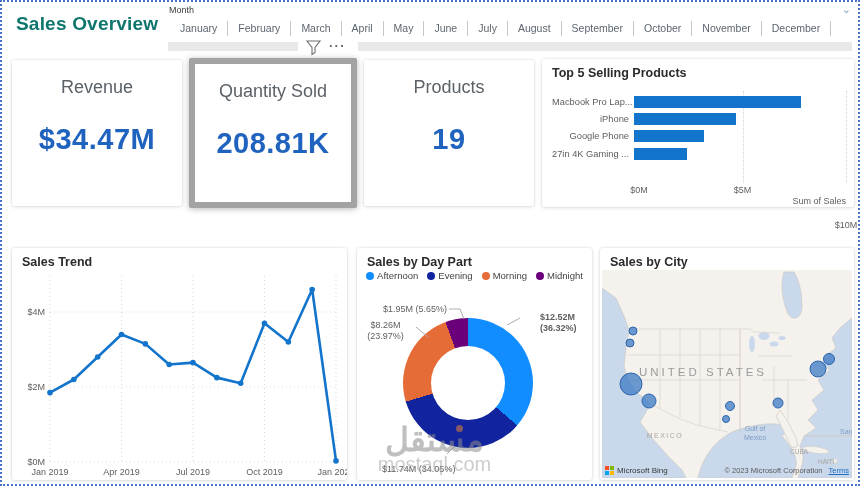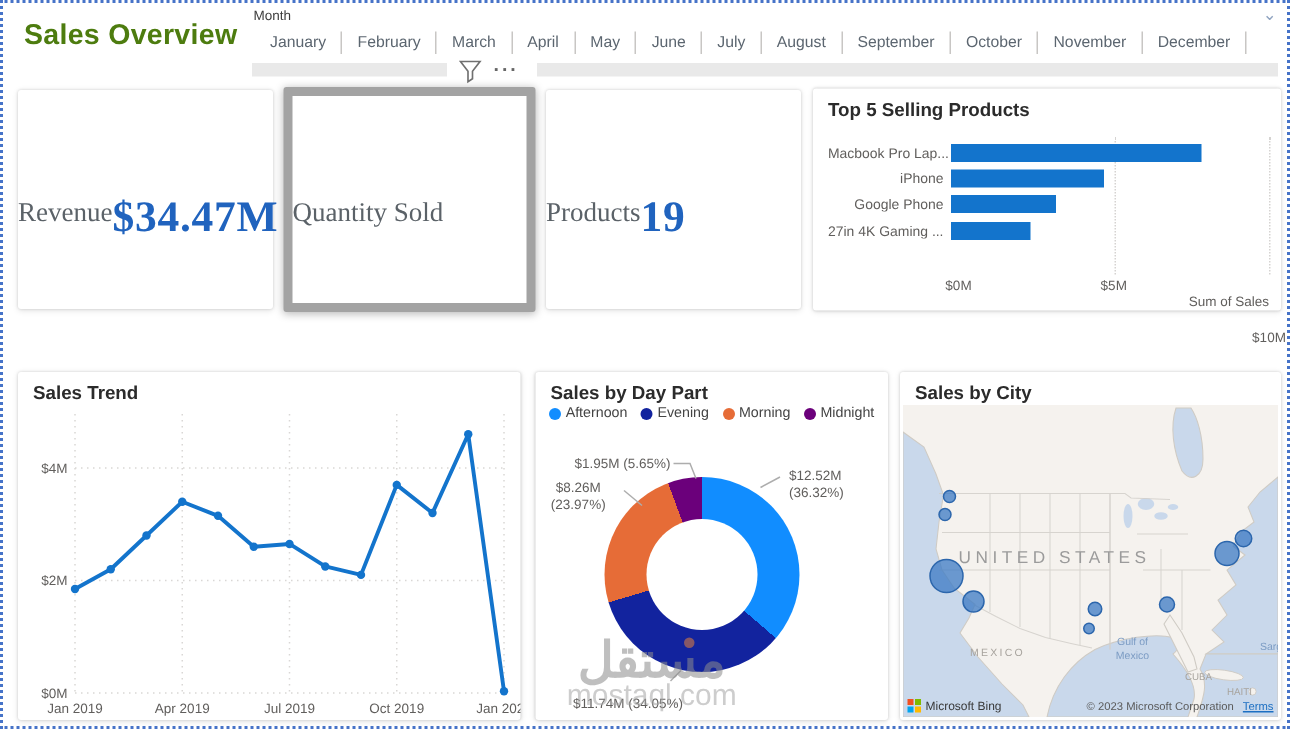--- a/index.html
+++ b/index.html
@@ -1,40 +1,40 @@
 <!DOCTYPE html>
 <html><head>
 <meta charset="utf-8">
 <style>
   html,body{margin:0;padding:0;background:#fff;}
   .page{position:relative;width:860px;height:486px;background:#ffffff;
     border:2px dotted #4673C8;box-sizing:border-box;overflow:hidden;
     font-family:"Liberation Sans",sans-serif;}
   
-  .page-title{position:absolute;left:14px;top:11px;font-size:19px;font-weight:bold;color:#4d7c0f;letter-spacing:.2px;}
+  .page-title{position:absolute;left:14px;top:11px;font-size:19px;font-weight:bold;color:#0f766e;letter-spacing:.2px;}
   .slicer-label{position:absolute;left:167px;top:3px;font-size:9px;color:#3c3c3c;}
   .months{position:absolute;left:168px;top:15px;height:22px;display:flex;align-items:center;}
   .month{padding:0 10px;font-size:10.5px;color:#5C6670;white-space:nowrap;cursor:pointer;}
   .msep{width:1px;height:15px;background:#C8C6C4;}
   .chevron{position:absolute;right:7px;top:1px;font-size:11px;color:#8FA3C0;cursor:pointer;}
   .strip{position:absolute;top:40px;height:9px;background:#E9E9E9;}
   #strip1{left:166px;width:130px;} #strip2{left:356px;width:494px;}
   .funnel{position:absolute;left:303px;top:37px;width:17px;height:17px;cursor:pointer;}
   .dots{position:absolute;left:327px;top:33px;font-size:13px;font-weight:bold;color:#666;letter-spacing:2px;cursor:pointer;}
   
   .card{position:absolute;background:#fff;border-radius:2px;
     box-shadow:0 0 2px rgba(0,0,0,.16),0 1px 4px rgba(0,0,0,.10);box-sizing:border-box;}
   #card-revenue{left:10px;top:58px;width:170px;height:146px;}
   #card-quantity{left:187px;top:56px;width:168px;height:150px;border:6px solid #a3a3a3;box-shadow:0 1px 6px rgba(0,0,0,.28);}
   #card-products{left:362px;top:58px;width:170px;height:146px;}
   #card-top5{left:540px;top:57px;width:312px;height:148px;}
   #card-trend{left:10px;top:246px;width:335px;height:232px;}
   #card-daypart{left:355px;top:246px;width:235px;height:232px;}
   #card-map{left:598px;top:246px;width:254px;height:232px;}
-  .kpi{display:flex;align-items:center;height:100%;cursor:pointer;font-family:Liberation Serif, serif;}
+  .kpi{display:flex;flex-direction:column;align-items:center;height:100%;cursor:pointer;}
   .kpi-label{margin-top:17px;font-size:18px;color:#5B6268;}
   .kpi-value{margin-top:25px;font-size:29px;font-weight:bold;color:#2063BE;letter-spacing:.5px;}
   .vtitle{position:absolute;left:10px;top:7px;font-size:12.5px;font-weight:600;color:#2B2B2B;}
   
   .top5-body{position:absolute;left:10px;top:34px;width:294px;}
   .bar-row{display:grid;grid-template-columns:82px 1fr;align-items:center;height:17.4px;}
   .bar-label{font-size:9.3px;color:#605E5C;text-align:right;padding-right:5px;white-space:nowrap;overflow:hidden;}
   .bar-track{position:relative;height:12px;}
   .bar-fill{height:100%;background:#1374CC;cursor:pointer;}
   .bar-grid{position:absolute;left:97px;top:32px;width:207px;height:92px;pointer-events:none;}
@@ -44,21 +44,21 @@
   .bar-xlabel{position:absolute;left:97px;width:207px;top:137px;text-align:right;font-size:9px;color:#605E5C;}
   
   .legend{position:absolute;left:0;right:0;top:22px;display:flex;justify-content:center;gap:9px;}
   .legend-item{display:flex;align-items:center;gap:3px;font-size:9.5px;color:#444;cursor:pointer;}
   .legend-dot{width:8px;height:8px;border-radius:50%;}
   .donut{position:absolute;left:46px;top:70px;width:130px;height:130px;border-radius:50%;cursor:pointer;}
   .hole{position:absolute;left:28px;top:28px;width:74px;height:74px;background:#fff;border-radius:50%;}
   .co{position:absolute;font-size:9px;color:#605E5C;line-height:10.5px;}
   #co-midnight{left:8px;width:82px;top:56px;text-align:right;}
   #co-morning{left:0;width:57px;top:72px;text-align:center;}
-  #co-afternoon{left:169px;top:64px;text-align:left;}
+  #co-afternoon{left:183px;top:64px;text-align:left;font-weight:bold;}
   #co-evening{left:25px;top:204px;margin-top:12px;}
   .leader{position:absolute;left:0;top:0;pointer-events:none;}
   
   .map-view{position:absolute;left:2px;top:22px;width:250px;height:208px;background:#C9D8EB;overflow:hidden;}
   .map-label{position:absolute;pointer-events:none;}
   .lbl-us{left:37px;top:96px;width:160px;font-size:11.5px;color:#9B9B9B;letter-spacing:3px;}
   .lbl-mexico{left:40px;top:162px;width:46px;text-align:center;font-size:7px;color:#A8A49E;letter-spacing:1.5px;}
   .lbl-gulf{left:130px;top:154px;width:46px;text-align:center;font-size:7px;color:#7C9CC4;line-height:9px;}
   .lbl-cuba{left:188px;top:178px;font-size:6.5px;color:#A8A49E;}
   .lbl-haiti{left:216px;top:188px;font-size:6.5px;color:#A8A49E;}
@@ -120,20 +120,21 @@
 
   <div class="card" id="card-revenue">
     <div class="kpi">
       <div class="kpi-label">Revenue</div>
       <div class="kpi-value">$34.47M</div>
     </div>
   </div>
   <div class="card" id="card-quantity">
     <div class="kpi">
       <div class="kpi-label">Quantity Sold</div>
+      <div class="kpi-value">208.81K</div>
     </div>
   </div>
   <div class="card" id="card-products">
     <div class="kpi">
       <div class="kpi-label">Products</div>
       <div class="kpi-value">19</div>
     </div>
   </div>
 
   <div class="card" id="card-top5">

